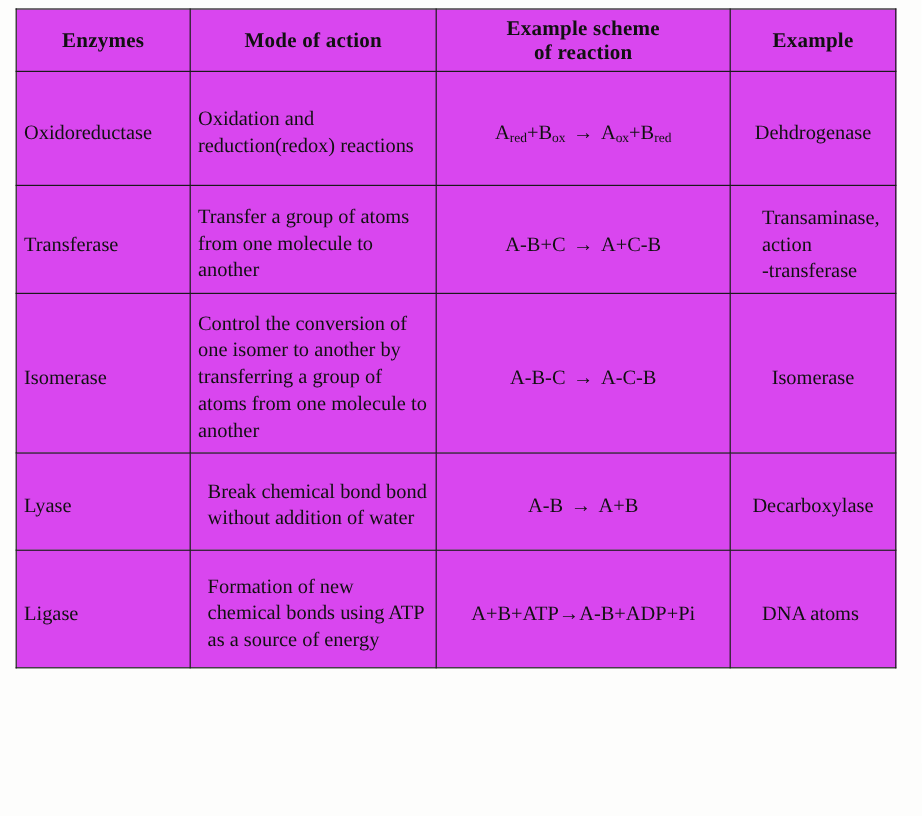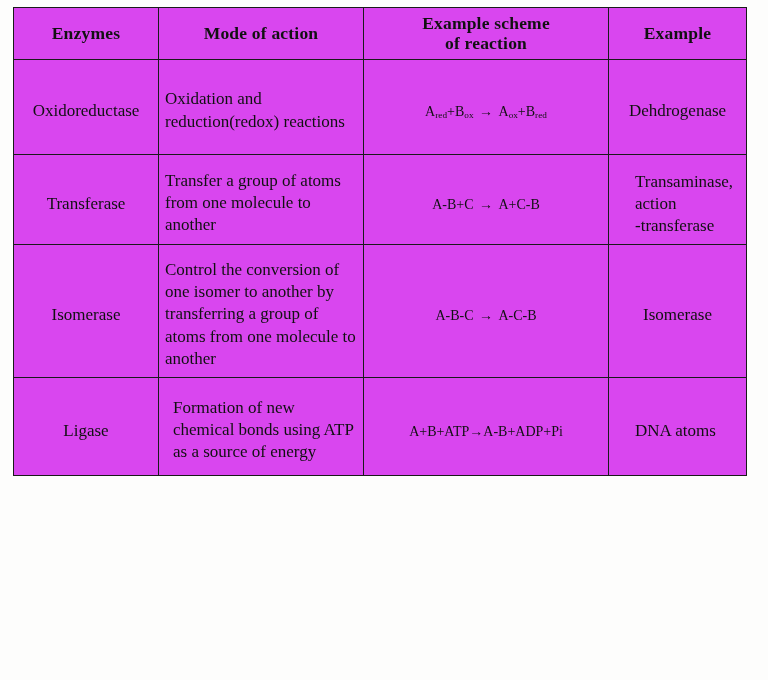--- a/index.html
+++ b/index.html
@@ -65,40 +65,39 @@
 
   
   tbody td {
     font-size: 17px;
     line-height: 1.30;
   }
 
   .cell-pad { padding: 7px 6px; }
 
   .enz-name {
-    text-align: center;
     vertical-align: top;
   }
   .enz-name .cell-pad { padding-top: 16px; }
 
   .mode {
     vertical-align: top;
   }
   .mode .cell-pad { padding-top: 14px; }
   .mode.ctr { }
   .mode.lft { text-align: left; }
   .mode.lft .cell-pad { padding-left: 14px; }
 
   .scheme {
     text-align: center;
     vertical-align: top;
   }
   .scheme .cell-pad { padding-top: 16px; }
   .scheme .formula {
-    font-size: 14px;
+    font-size: 17px;
     white-space: nowrap;
   }
   .scheme .formula sub {
     font-size: 0.66em;
     vertical-align: -0.22em;
   }
   .arrow { padding: 0 2px; }
 
   .example {
     vertical-align: top;
@@ -191,20 +190,34 @@
           <div class="cell-pad">Control the conversion of one isomer to another by transferring a group of atoms from one molecule to another</div>
         </td>
         <td class="scheme">
           <div class="cell-pad"><span class="formula">A-B-C<span class="arrow"> → </span>A-C-B</span></div>
         </td>
         <td class="example ctr">
           <div class="cell-pad">Isomerase</div>
         </td>
       </tr>
 
+      <tr class="r5">
+        <td class="enz-name">
+          <div class="cell-pad">Lyase</div>
+        </td>
+        <td class="mode lft">
+          <div class="cell-pad">Break chemical bond bond without addition of water</div>
+        </td>
+        <td class="scheme">
+          <div class="cell-pad"><span class="formula">A-B<span class="arrow"> → </span>A+B</span></div>
+        </td>
+        <td class="example ctr">
+          <div class="cell-pad">Decarboxylase</div>
+        </td>
+      </tr>
 
       <tr class="r6">
         <td class="enz-name">
           <div class="cell-pad">Ligase</div>
         </td>
         <td class="mode lft">
           <div class="cell-pad">Formation of new chemical  bonds using  ATP as a source of energy</div>
         </td>
         <td class="scheme">
           <div class="cell-pad"><span class="formula">A+B+ATP<span>→</span>A-B+ADP+Pi</span></div>

